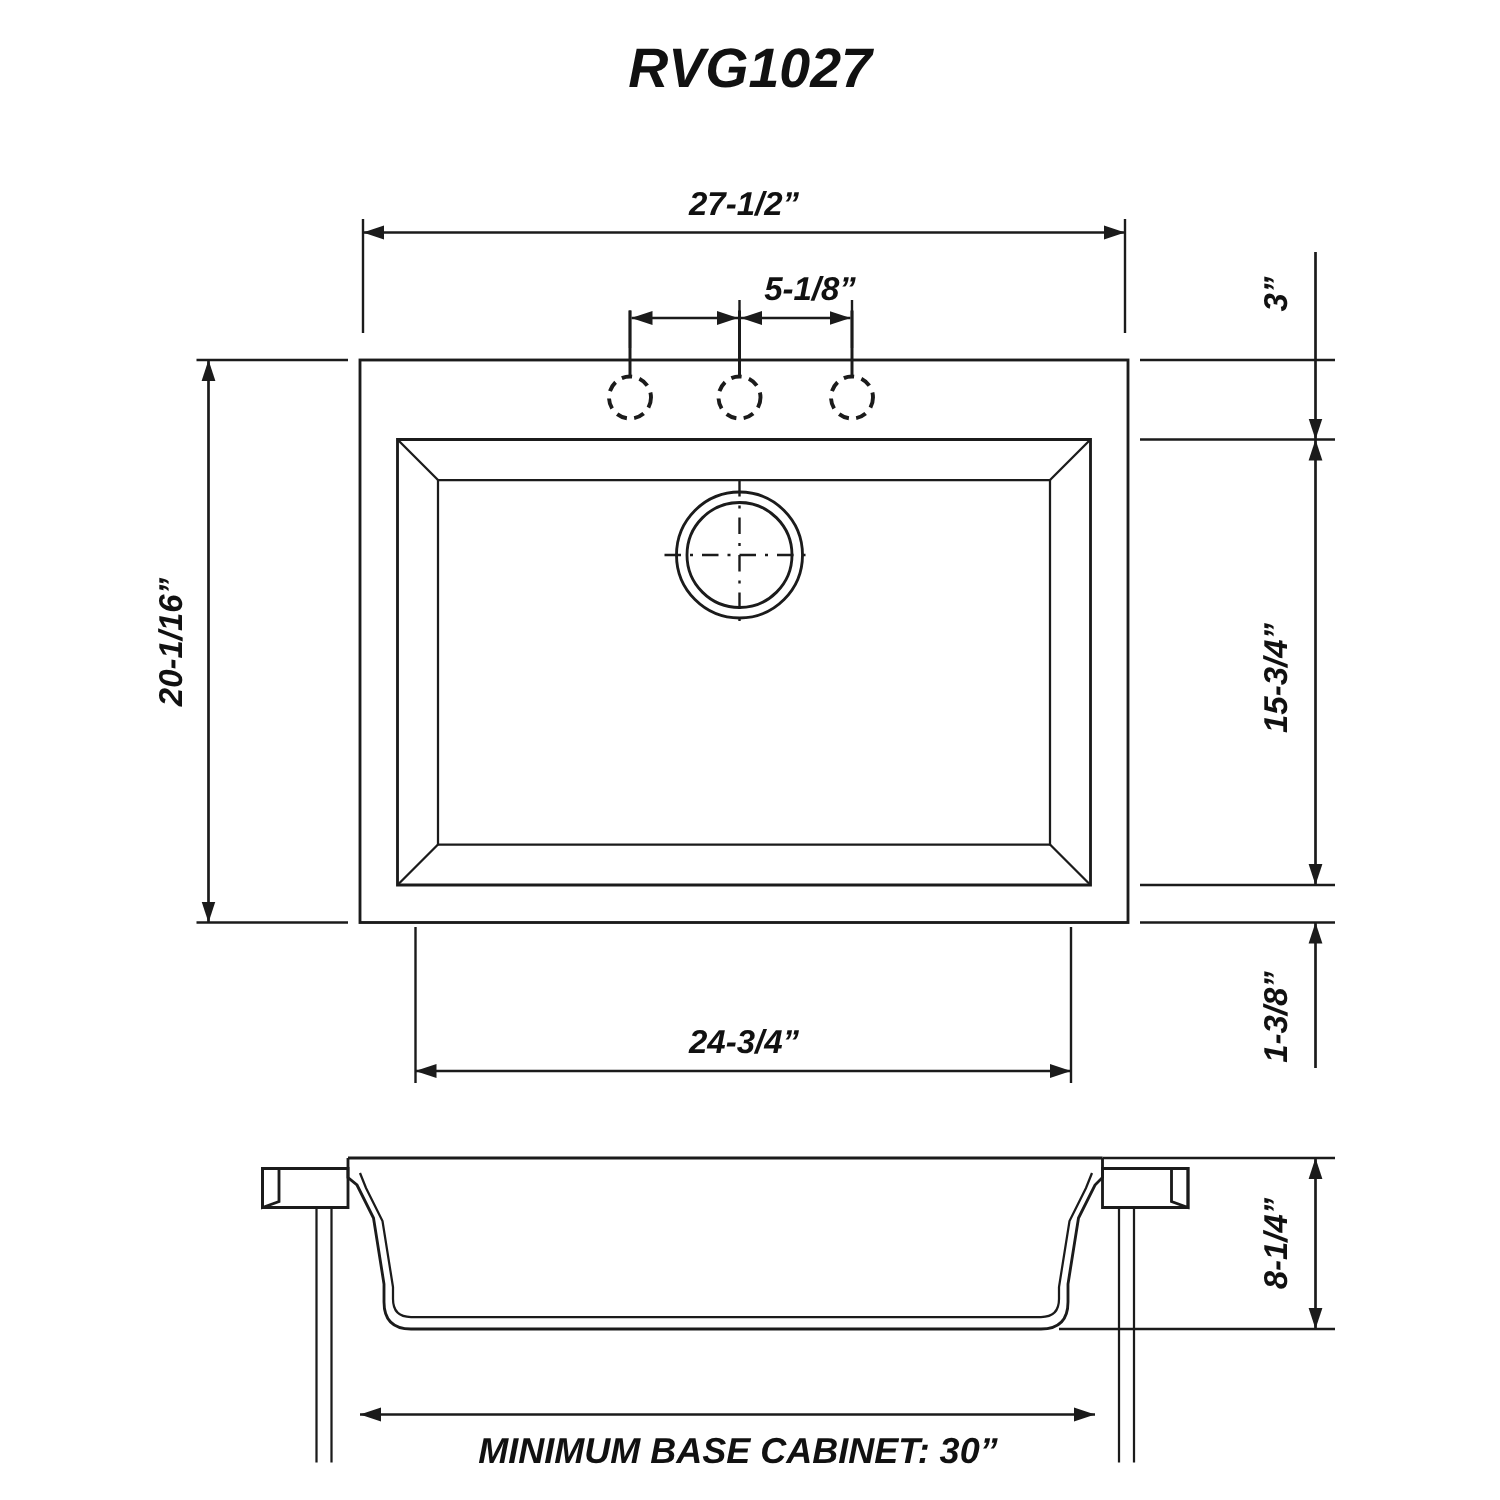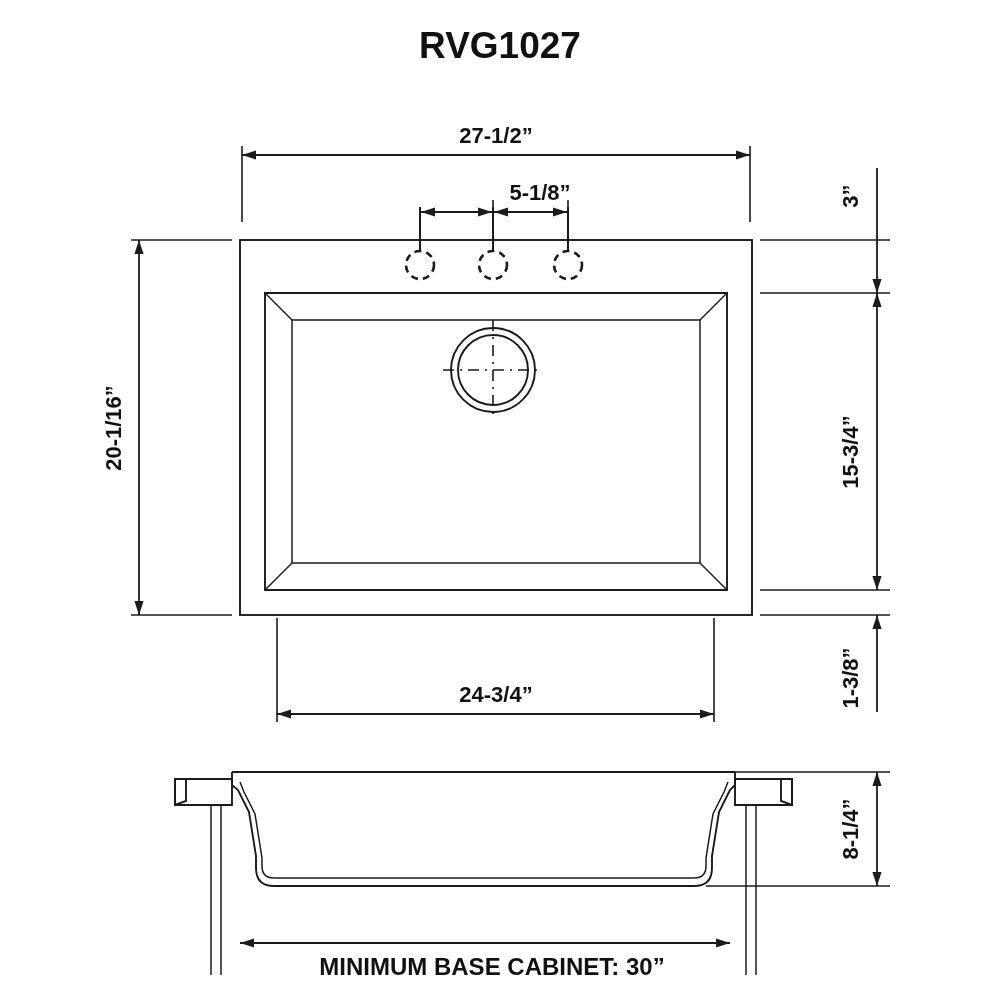--- a/index.html
+++ b/index.html
@@ -15,20 +15,21 @@
     color: #111111;
     overflow: hidden;
     position: relative;
   }
   #drawing-root {
     position: absolute;
     left: 0;
     top: 0;
     width: 1000px;
     height: 1000px;
+    font-style: italic;
   }
   svg#spec-svg {
     display: block;
     width: 1000px;
     height: 1000px;
   }
   .title-text {
     font-family: "Liberation Sans", sans-serif;
     font-weight: bold;
     font-size: 37px;

